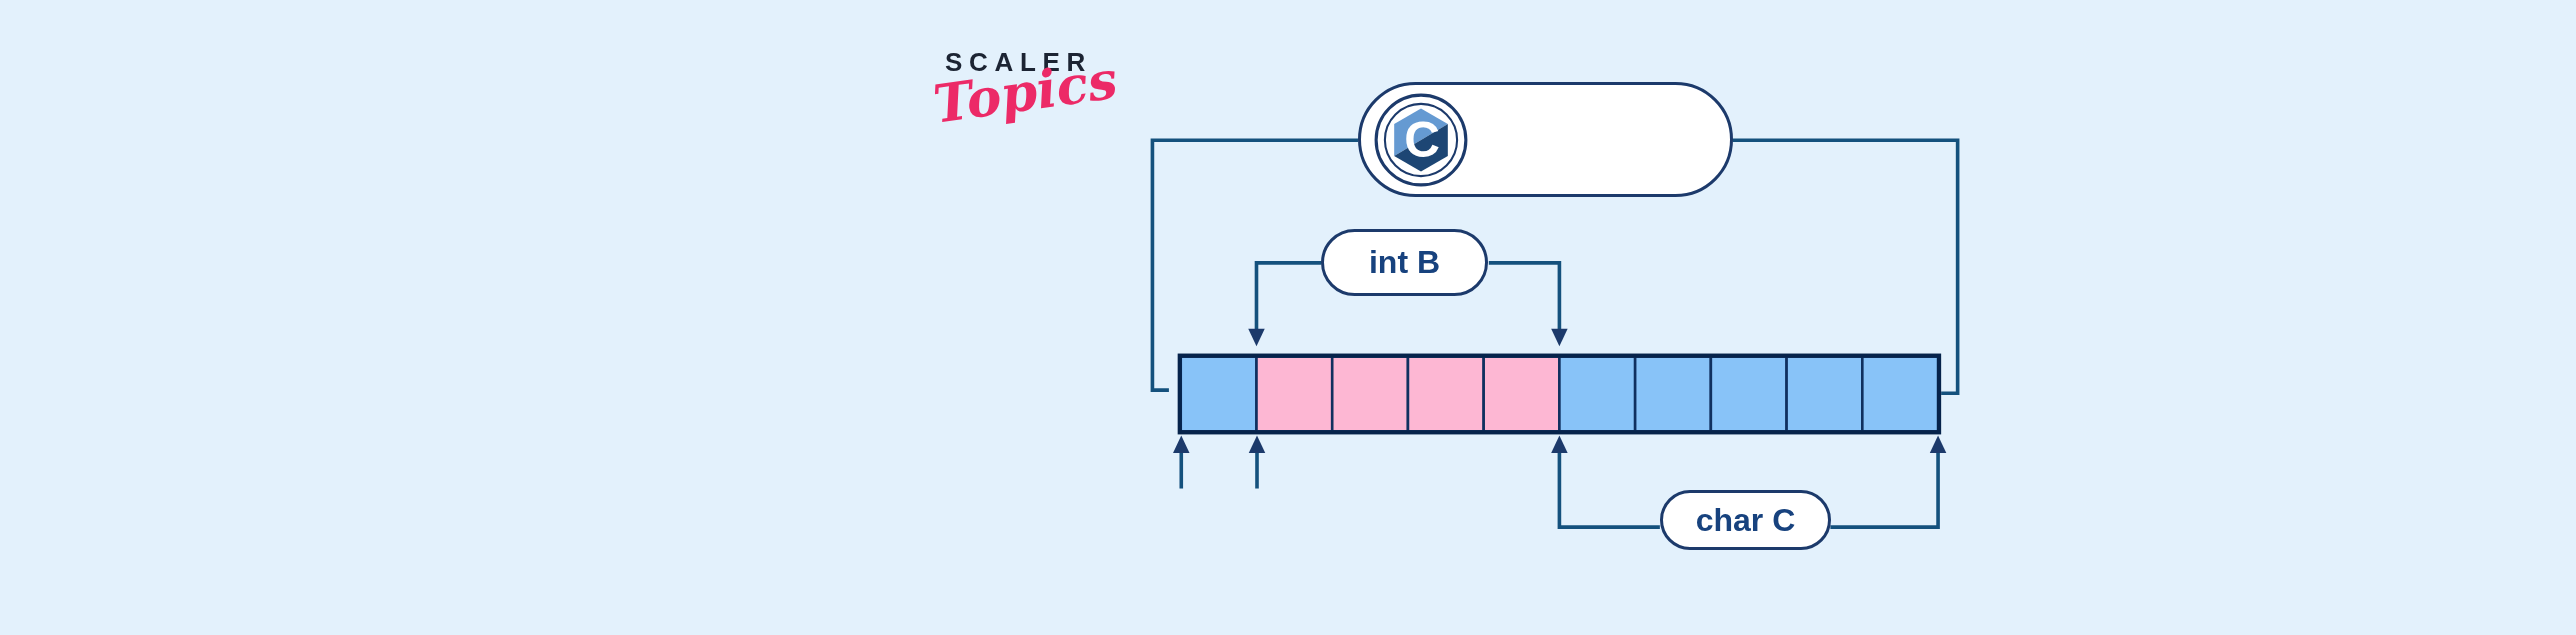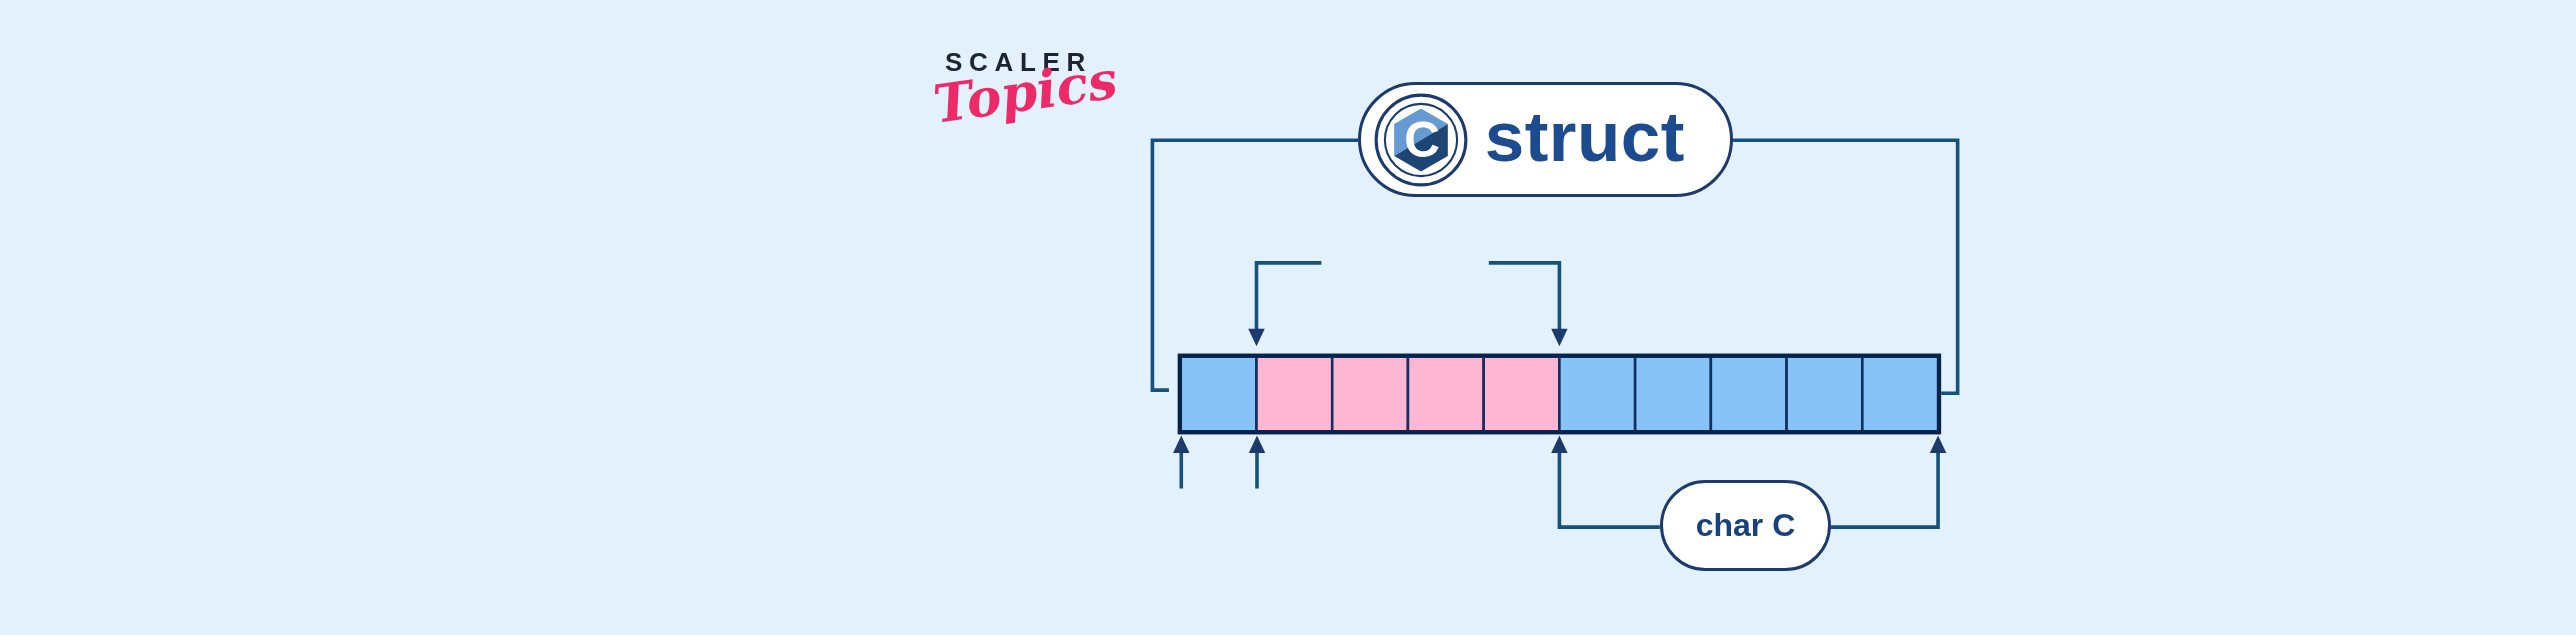--- a/index.html
+++ b/index.html
@@ -71,21 +71,21 @@
   }
   .struct-label {
     font-size: 71px;
     font-weight: 600;
     color: var(--struct-text);
     letter-spacing: 0.5px;
     padding-bottom: 5.2px;
   }
   .pill-intb  { left: 1321px; top: 229px;  width: 167px; height: 67px; font-size: 32px; }
   .pill-chara { left: 1133px; top: 489px;  width: 168px; height: 73px; font-size: 32px; }
-  .pill-charc { left: 1660px; top: 480px;  width: 171px; height: 91px; font-size: 32px; }
+  .pill-charc { left: 1660px; top: 490px;  width: 171px; height: 60px; font-size: 32px; }
   .pill-label { color: var(--text-navy); }
   
   #overlay { position: absolute; left: 0; top: 0; width: 3091px; height: 636px; }
   .conn { fill: none; stroke: var(--line); stroke-width: 7px; }
   .ahead { fill: var(--arrow); stroke: none; }
   .c-logo-svg { width: 98px; height: 98px; flex: 0 0 auto; }
 </style>
 </head>
 <body>
 
@@ -134,21 +134,23 @@
   </svg>
 
   <div class="pill pill-struct">
     <svg class="c-logo-svg" viewBox="0 0 190 190" xmlns="http://www.w3.org/2000/svg">
       <circle cx="95" cy="95" r="87" fill="#ffffff" stroke="var(--pill-border)" stroke-width="6"></circle>
       <circle cx="95" cy="95" r="70" fill="#ffffff" stroke="var(--pill-border)" stroke-width="4"></circle>
       <polygon points="95,34 147,64 43,126 43,64" fill="var(--logo-light)"></polygon>
       <polygon points="147,64 147,126 95,156 43,126" fill="var(--logo-dark)"></polygon>
       <text id="logo-letter" x="97" y="128" text-anchor="middle" font-family="Liberation Sans, sans-serif" font-weight="bold" font-size="96" fill="#ffffff">C</text>
     </svg>
-    <span class="struct-label">struct</span>
   </div>
 
+  <div class="pill pill-intb">
+    <span class="pill-label">int B</span>
+  </div>
   <div class="pill pill-charc">
     <span class="pill-label">char C</span>
   </div>
 
 </div>
 
 
 </body></html>

